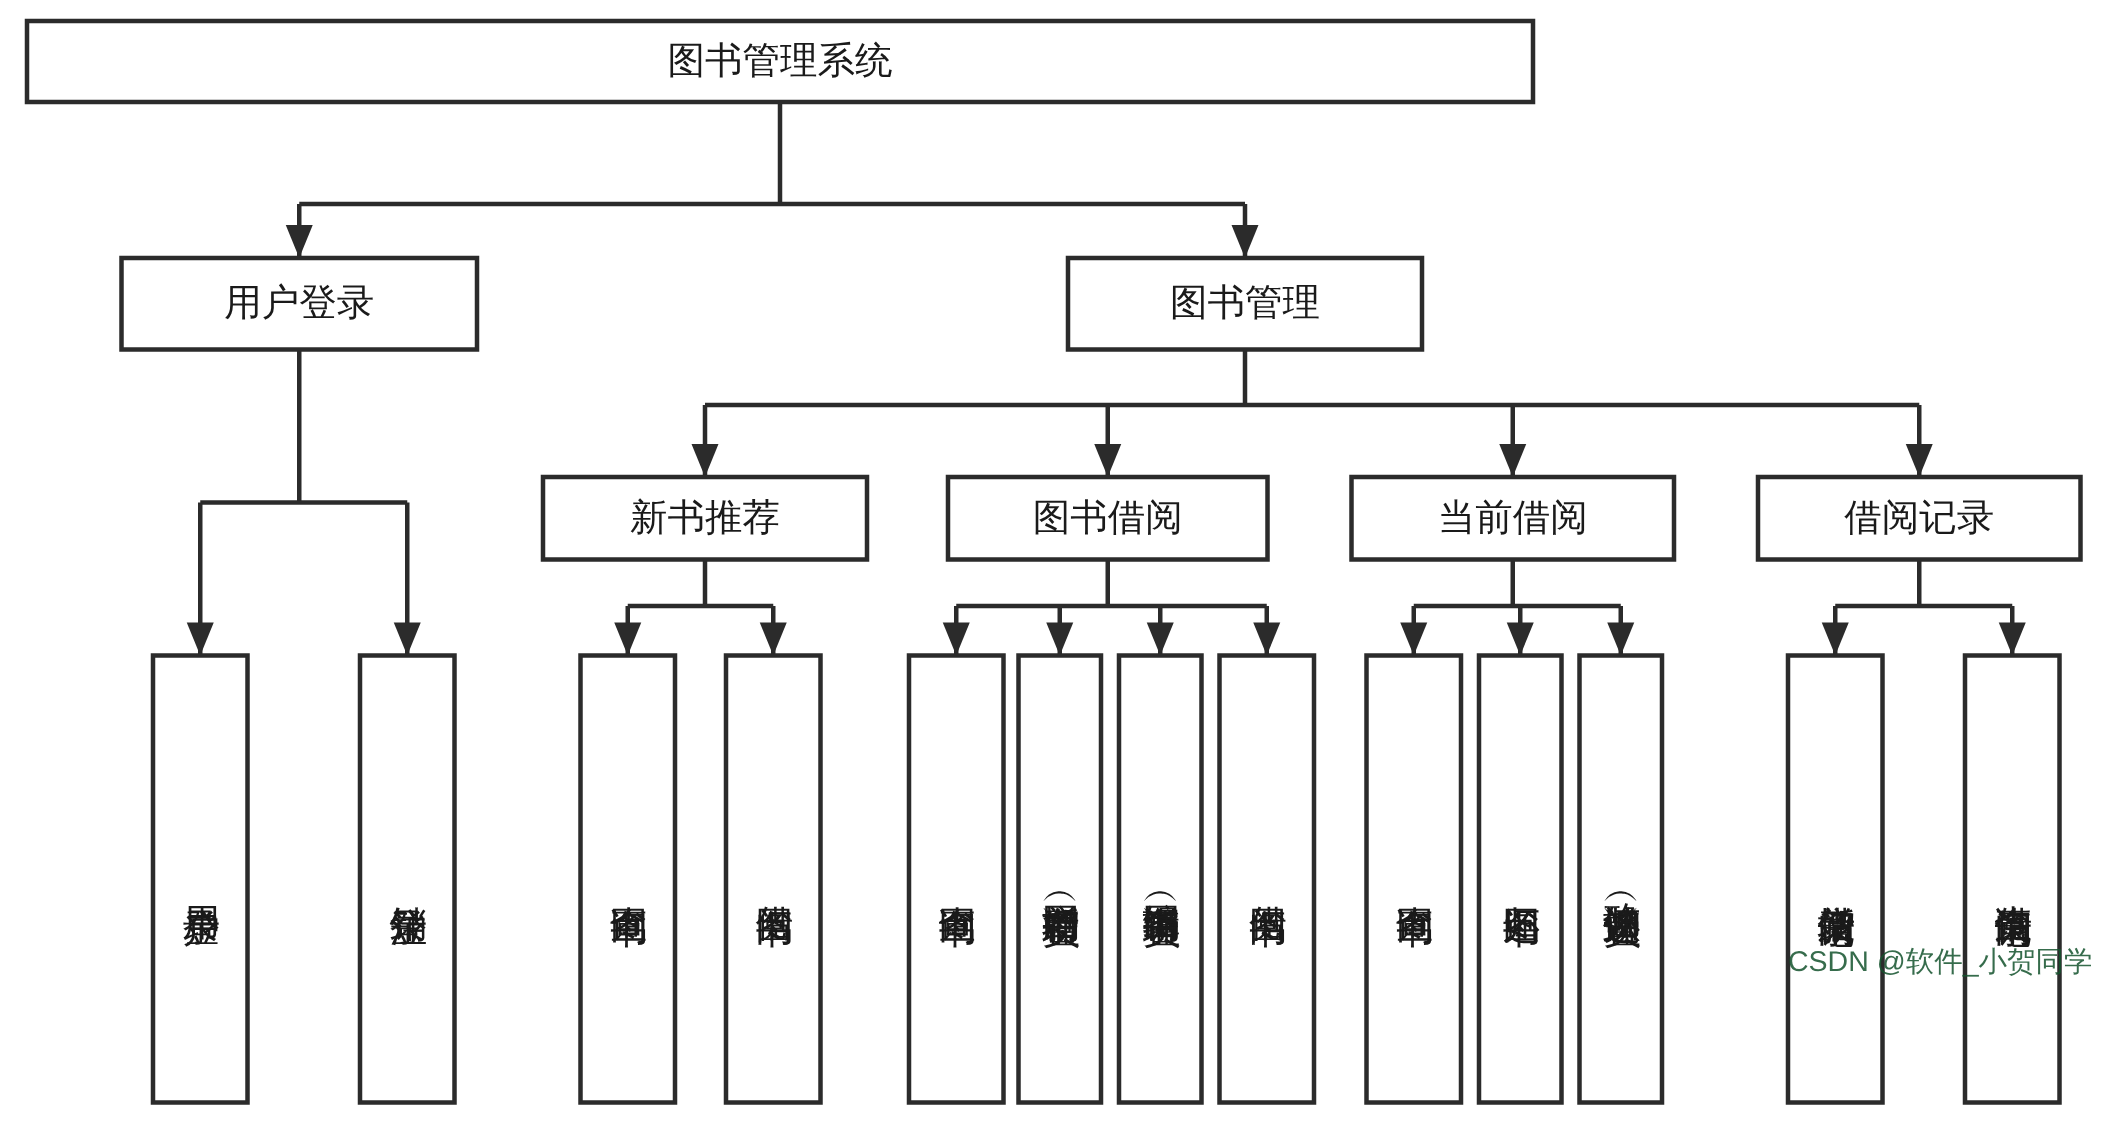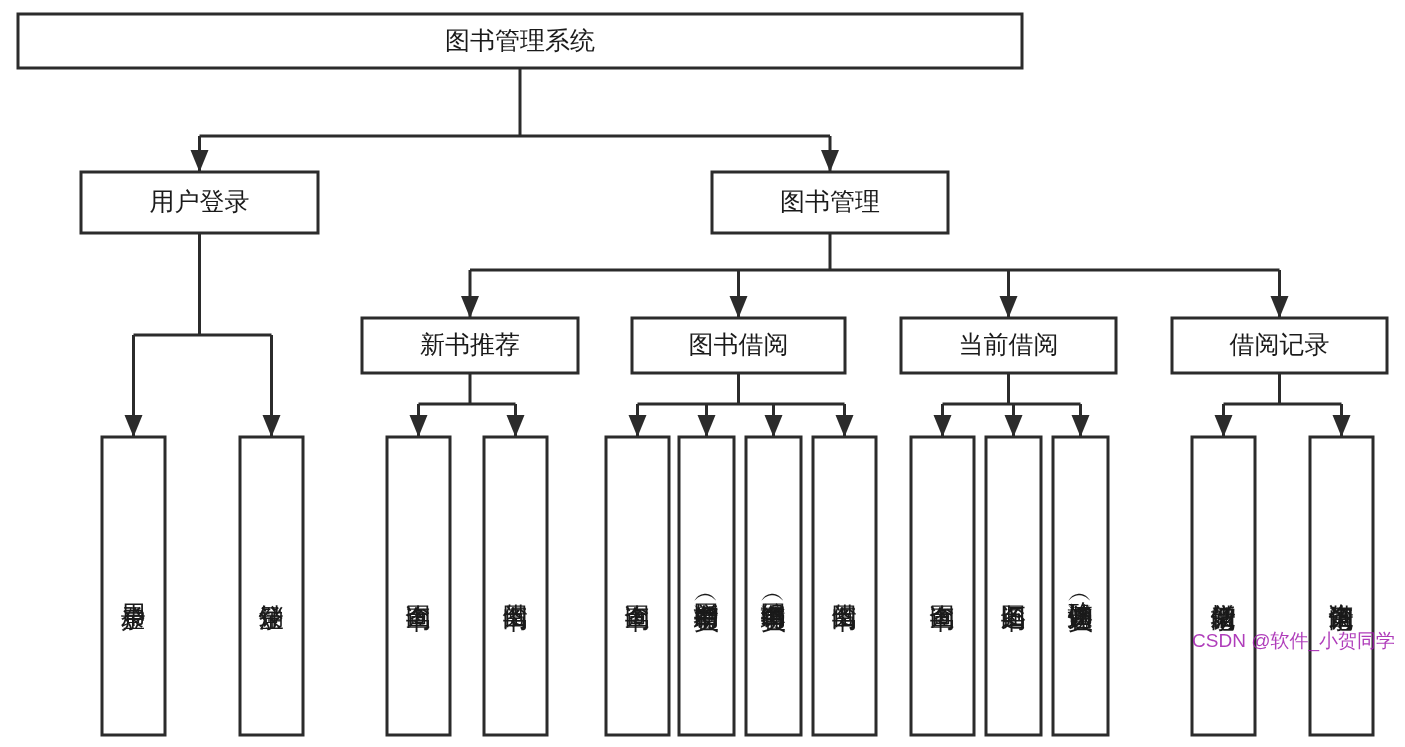--- a/index.html
+++ b/index.html
@@ -63,21 +63,21 @@
     text-align: center;
     white-space: nowrap;
     pointer-events: none;
   }
   #watermark {
     position: absolute;
     right: 10px;
     bottom: 5px;
     font-family: "Liberation Sans", "DejaVu Sans", sans-serif;
     font-size: 19px;
-    color: #a21caf;
+    color: #14532d;
     opacity: 0.85;
     white-space: nowrap;
   }
 </style>
 </head>
 <body>
 
 <div id="diagram-root">
 
   <svg id="flow-svg" viewBox="0 0 1405 747">

